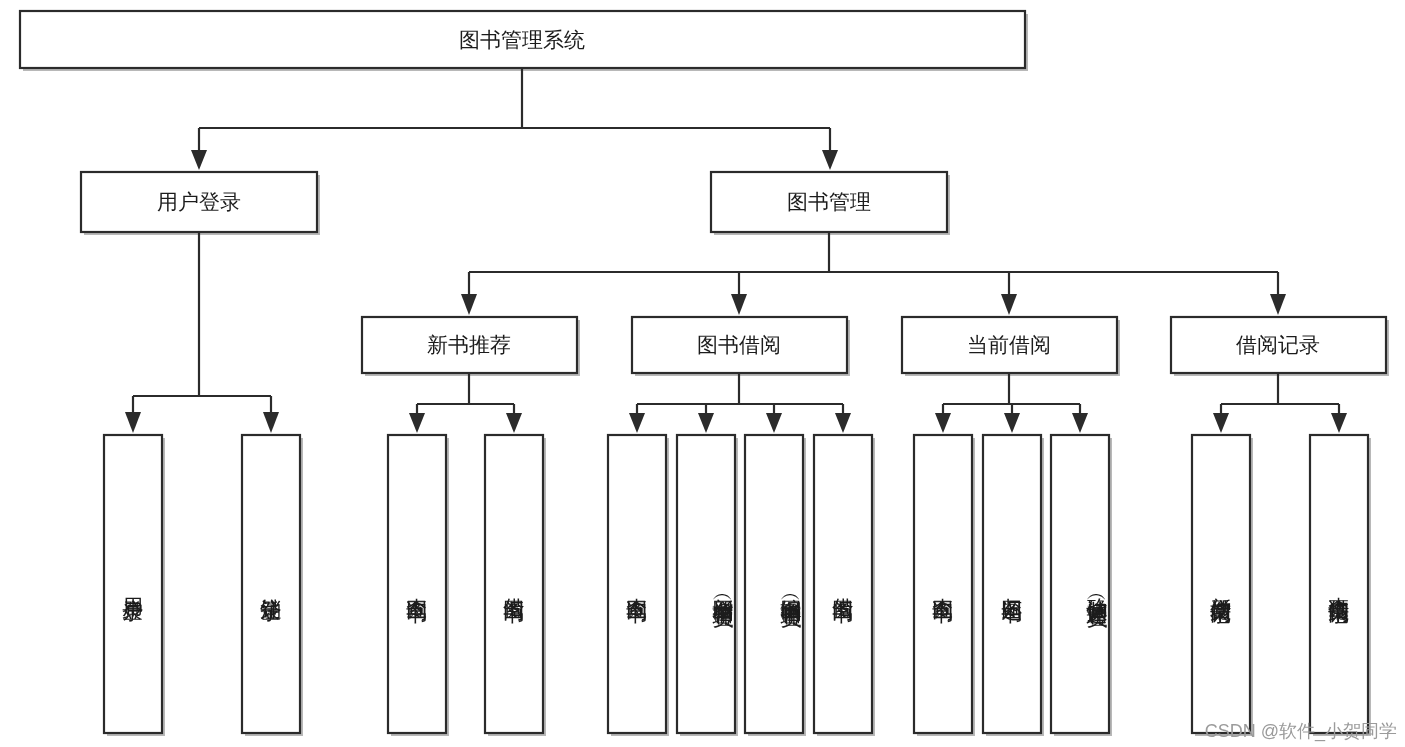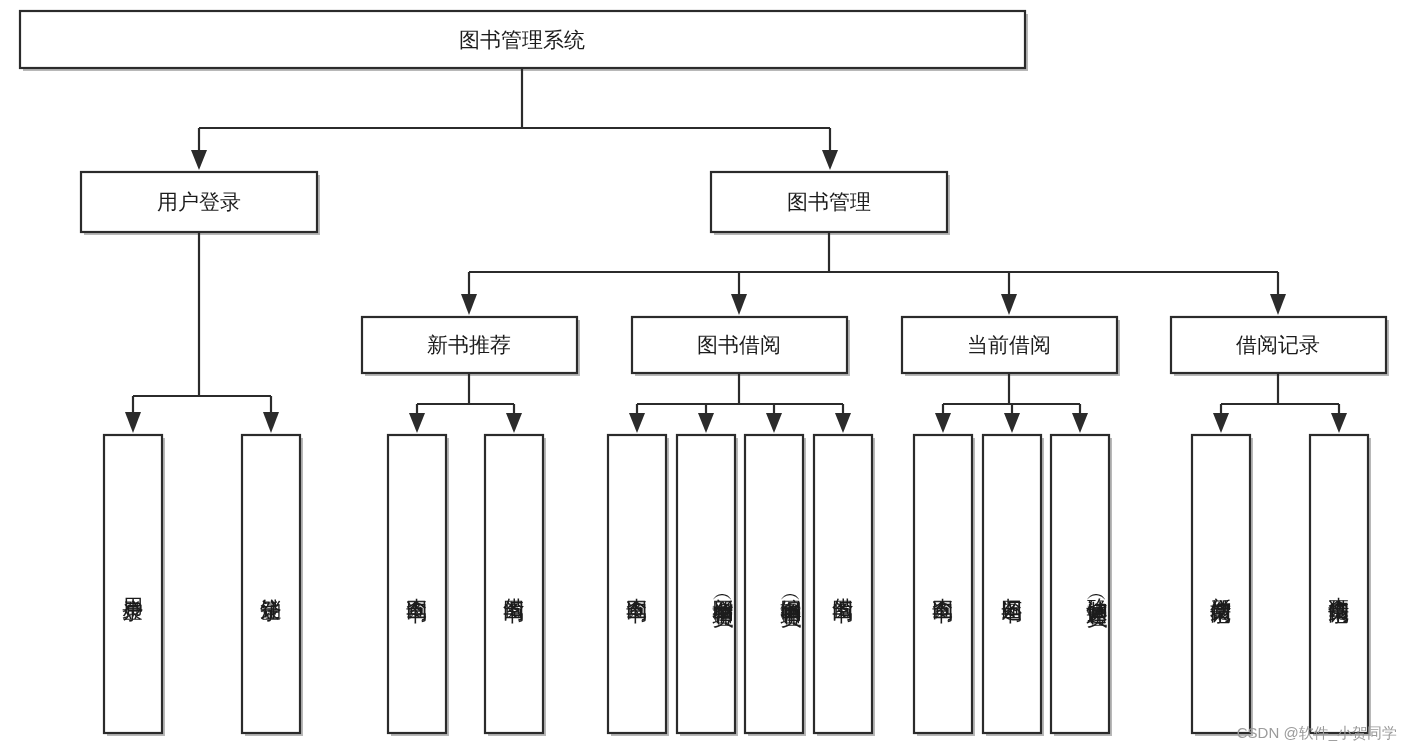--- a/index.html
+++ b/index.html
@@ -67,21 +67,21 @@
     pointer-events: none;
   }
   .leaf-label.centered {
     align-items: center;
   }
   .watermark {
     position: absolute;
     right: 8px;
     bottom: 4px;
     font-family: "Liberation Sans", "DejaVu Sans", sans-serif;
-    font-size: 15px;
+    font-size: 18px;
     color: #9b9b9b;
     white-space: nowrap;
   }
 </style>
 </head>
 <body>
 
 <div id="diagram-root">
 
   <svg class="flow" viewBox="0 0 1405 747">

